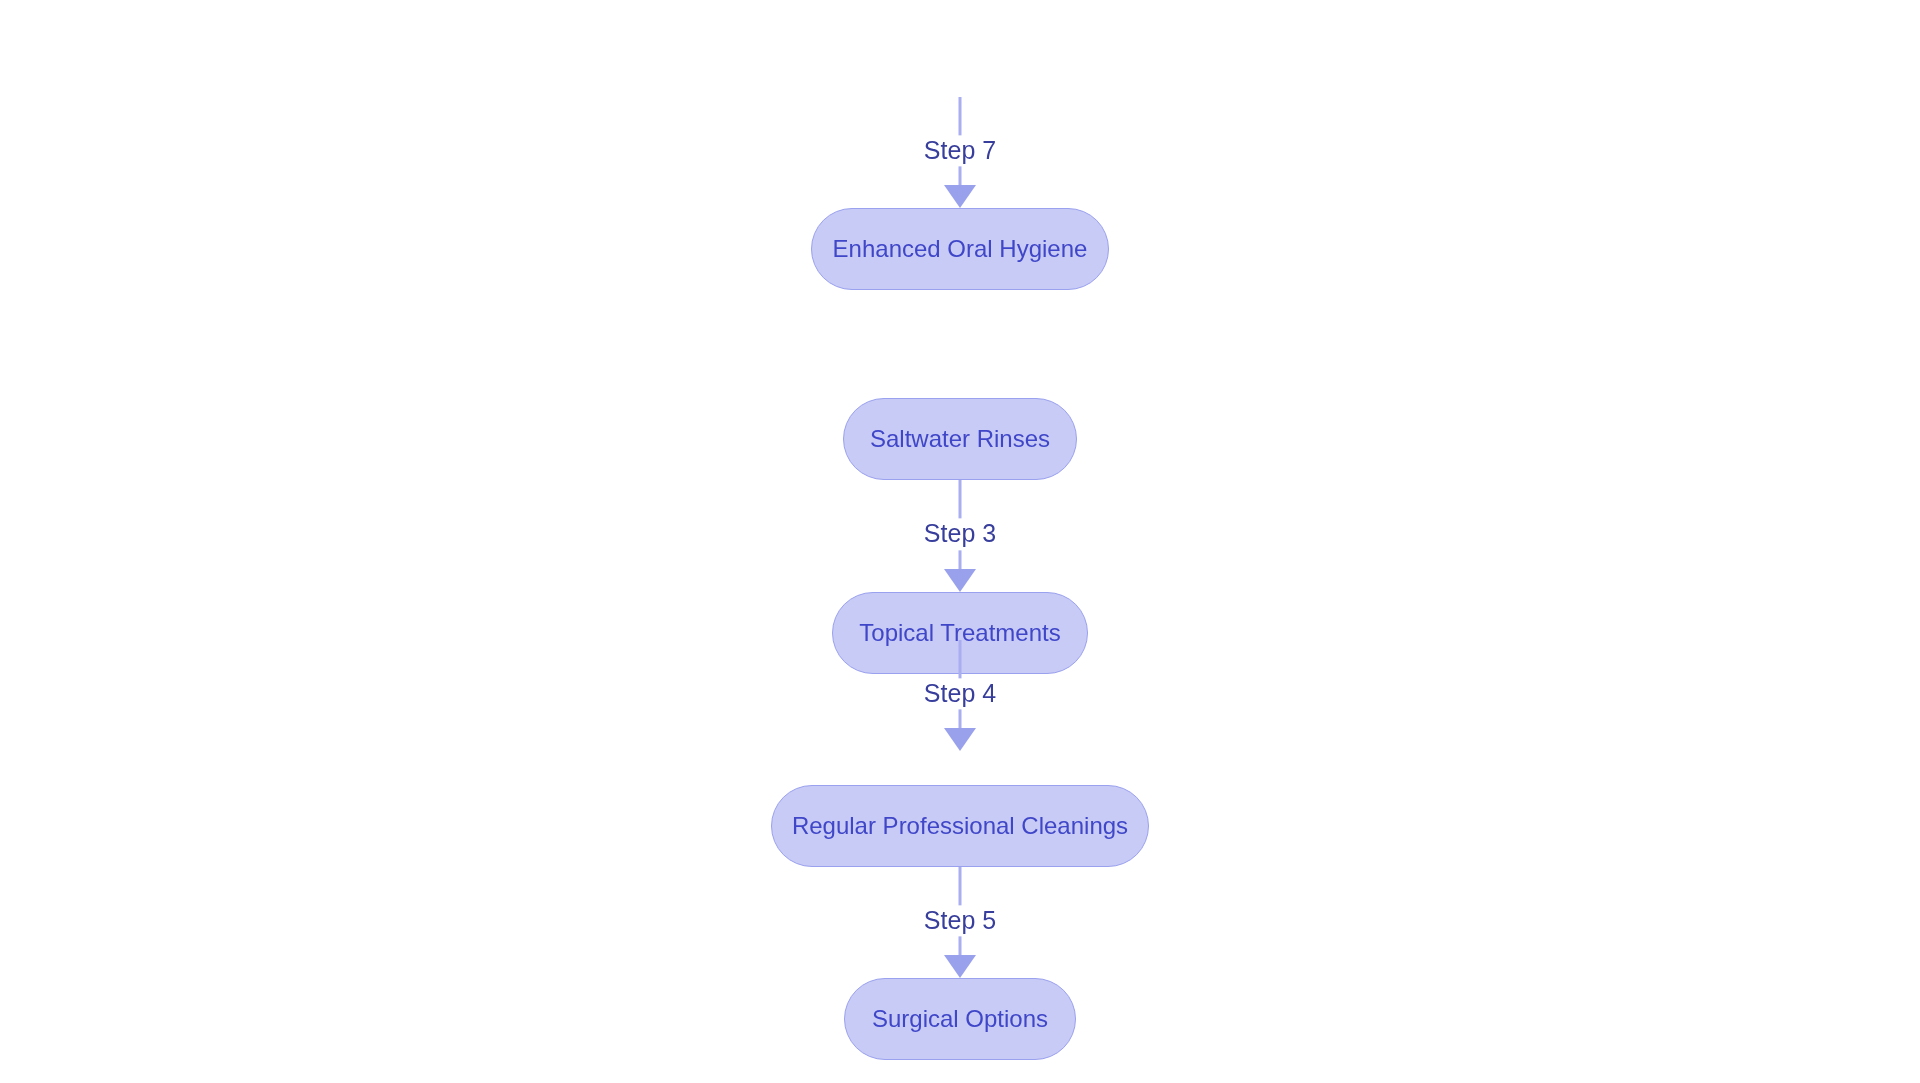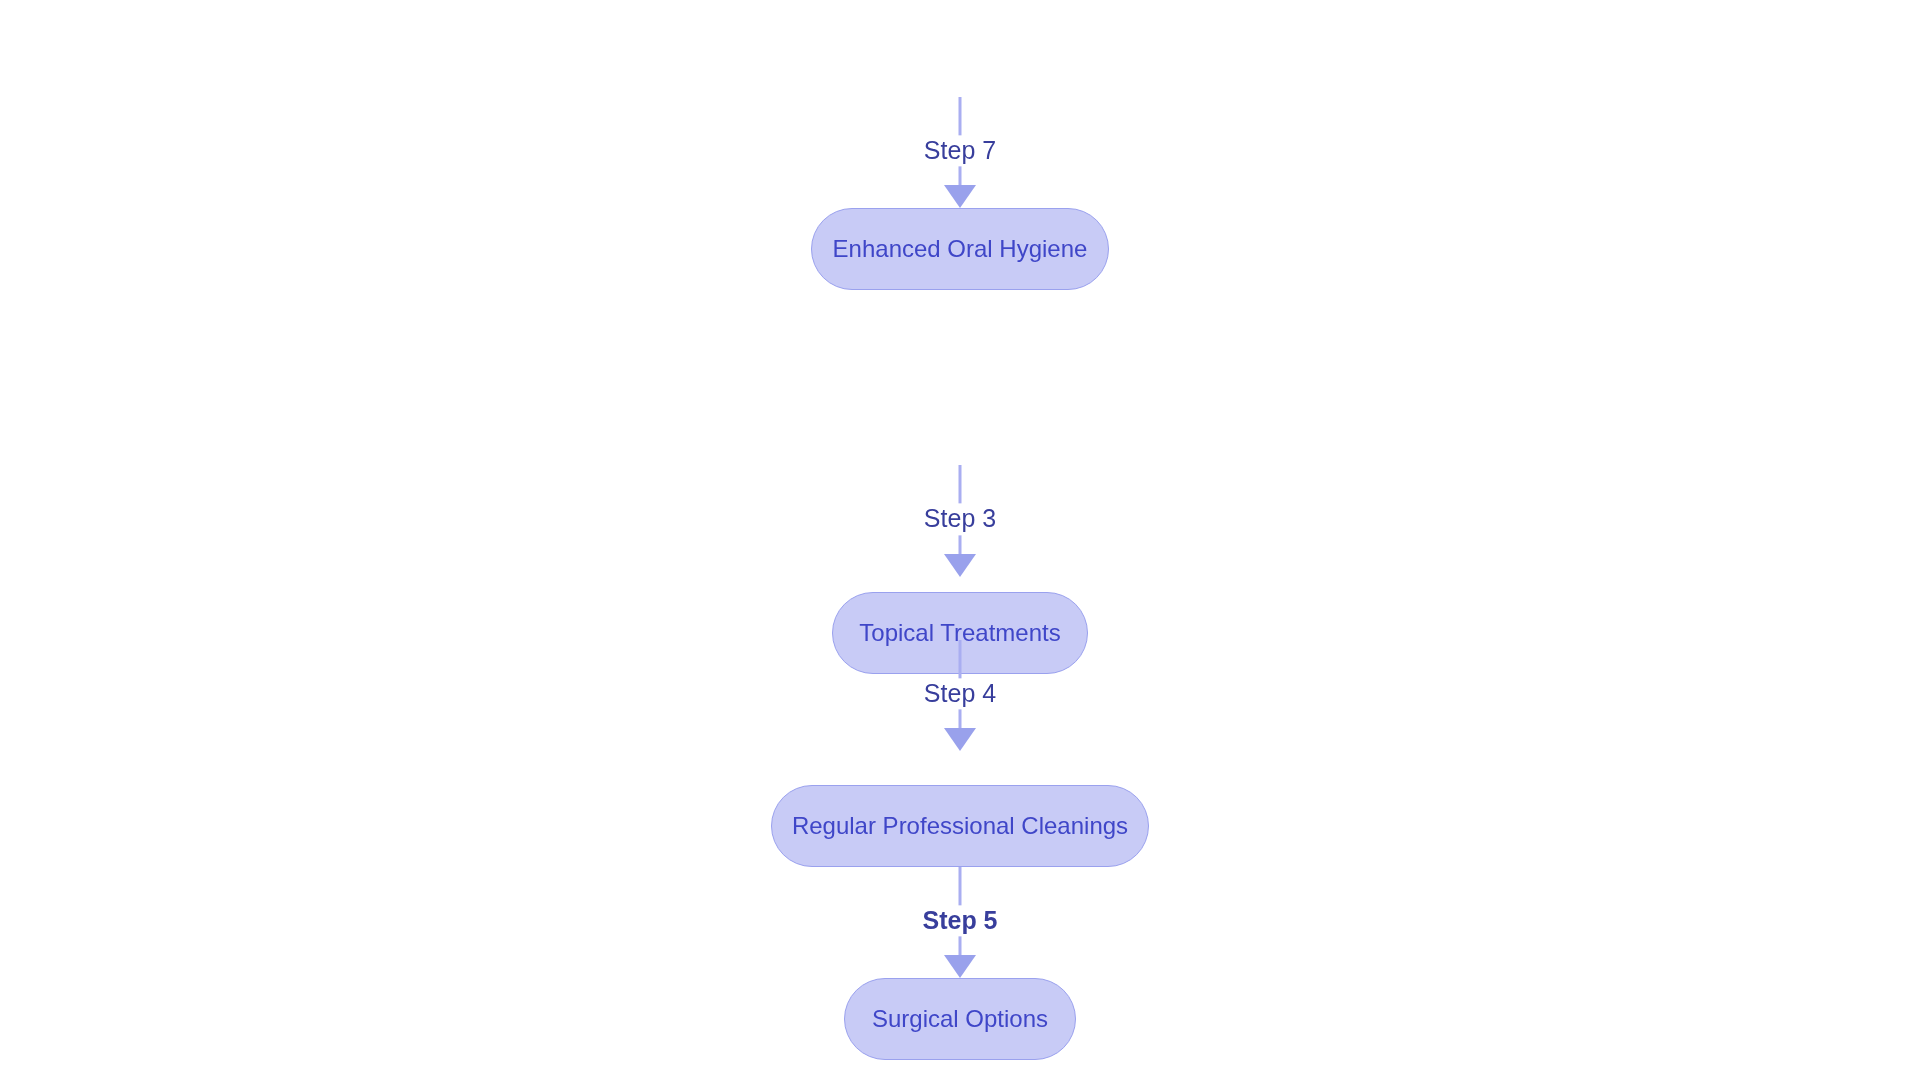--- a/index.html
+++ b/index.html
@@ -81,42 +81,45 @@
     <div class="line"></div>
     <div class="arrowhead"></div>
     <div class="edge-label">Step 7</div>
   </div>
 
   <div class="node" style="top:208px; width:298px;">
     <span>Enhanced Oral Hygiene</span>
   </div>
 
 
+  <div class="node" style="top:398px; width:234px;">
+    <span>Saltwater Rinses</span>
+  </div>
 
-  <div class="connector" style="top:465px; height:112px;">
+  <div class="connector" style="top:480px; height:112px;">
     <div class="line"></div>
     <div class="arrowhead"></div>
     <div class="edge-label">Step 3</div>
   </div>
 
   <div class="node" style="top:592px; width:256px;">
     <span>Topical Treatments</span>
   </div>
 
   <div class="connector" style="top:640px; height:111px;">
     <div class="line"></div>
     <div class="arrowhead"></div>
     <div class="edge-label">Step 4</div>
   </div>
 
   <div class="node" style="top:785px; width:378px;justify-content:center;">
     <span>Regular Professional Cleanings</span>
   </div>
 
-  <div class="connector" style="top:867px; height:111px;font-weight:bold;">
+  <div class="connector" style="top:867px; height:111px;">
     <div class="line"></div>
     <div class="arrowhead"></div>
     <div class="edge-label">Step 5</div>
   </div>
 
   <div class="node" style="top:978px; width:232px;">
     <span>Surgical Options</span>
   </div>
 
 </div>

